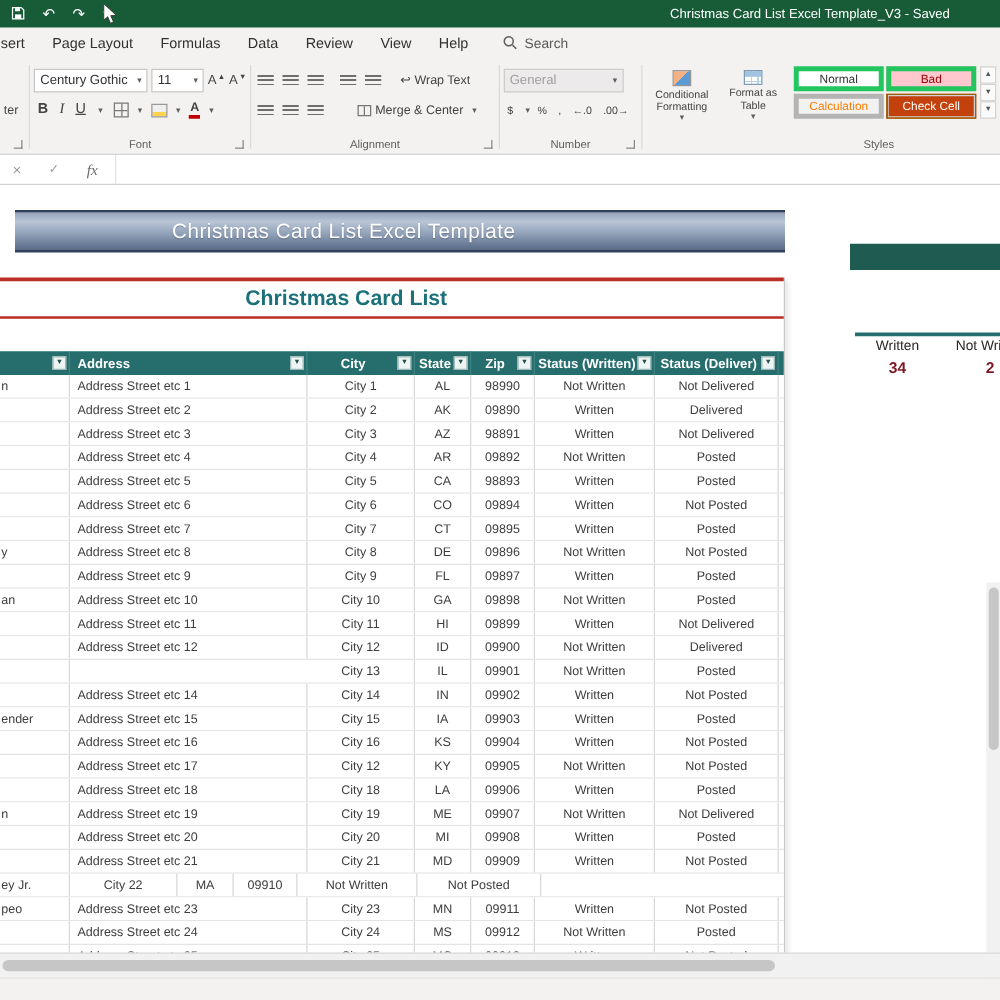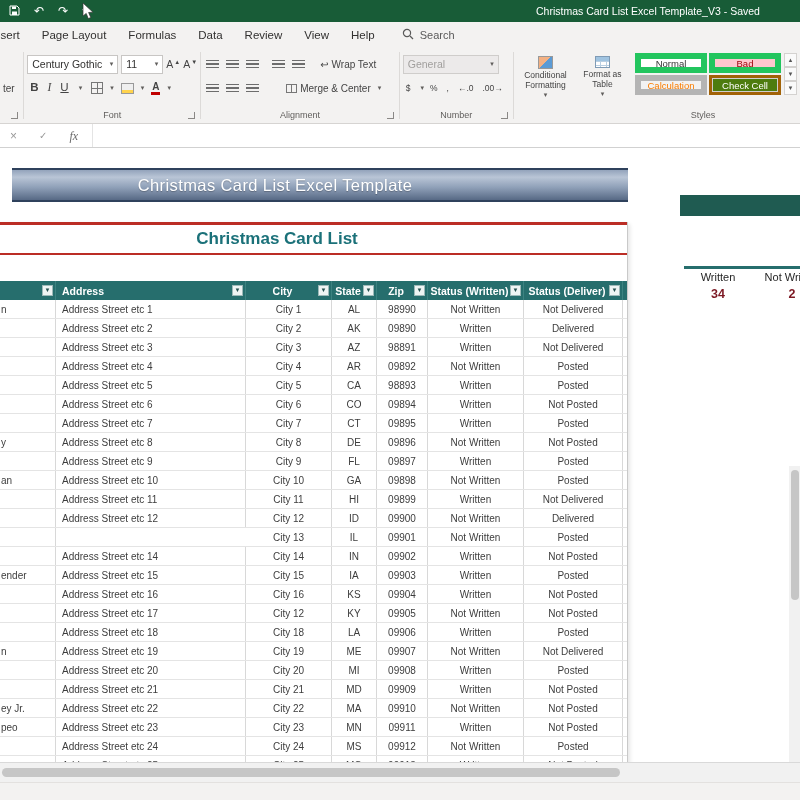--- a/index.html
+++ b/index.html
@@ -43,24 +43,24 @@
   .fillicon{width:13px;height:11px;border:1px solid #999;background:linear-gradient(#efefef 0 6px,#ffd34d 6px)}
   .fontcoloricon{font-size:10px;font-weight:bold;color:#444;border-bottom:3px solid #c00000;line-height:10px;padding:0 1px}
   .mergeicon{width:11px;height:9px;border:1px solid #777;background:linear-gradient(#777,#777) center/1px 100% no-repeat}
   .asize{font-size:10.5px;color:#444;display:flex;align-items:flex-start;line-height:1}
   .asize .sup{font-size:6px;margin-left:1px}
   .bigbtn{width:57px;display:flex;flex-direction:column;align-items:center;font-size:8.5px;color:#444;text-align:center;line-height:1.15;padding-top:3px}
   .cficon{width:15px;height:13px;border:1px solid #999;background:linear-gradient(135deg,#f4b183 0 50%,#5b9bd5 50% 100%);margin-bottom:2px}
   .faticon{width:15px;height:12px;border:1px solid #7f9bb5;background:linear-gradient(#9fc3e0 0 3.5px,transparent 3.5px),repeating-linear-gradient(90deg,transparent 0 4.5px,#b9cfe2 4.5px 5.5px),repeating-linear-gradient(180deg,transparent 0 3.5px,#b9cfe2 3.5px 4.5px);background-color:#fff;margin-bottom:2px}
   .stylesrow{display:flex;align-items:flex-start;padding-top:1px}
   .gallery{display:grid;grid-template-columns:72px 72px;gap:2px;margin-left:4px}
-  .stylecell{height:20px;font-size:9.5px;display:flex;align-items:center;justify-content:center;border:6px solid #22c55e;background:#fff;color:#333;white-space:nowrap;overflow:hidden}
+  .stylecell{height:20px;font-size:9.5px;display:flex;align-items:center;justify-content:center;border:4px solid #22c55e;background:#fff;color:#333;white-space:nowrap;overflow:hidden}
   .style-bad{background:#ffc7ce;color:#9c0006}
   .style-calculation{background:#f2f2f2;color:#fa7d00;border-color:#b4b4b4}
-  .style-check-cell{background:#4d7c0f;color:#fff;border:3px solid #a16207;box-shadow:inset 0 0 0 1px #cfcfcf}
+  .style-check-cell{background:#c2410c;color:#fff;border:1px solid #a16207;box-shadow:inset 0 0 0 1px #cfcfcf}
   .galscroll{width:13px;display:flex;flex-direction:column;margin-left:3px}
   .galscroll span{height:14px;border:1px solid #d4d2d0;background:#fafafa;font-size:6px;color:#555;display:flex;align-items:center;justify-content:center}
 
   
   .formulabar{height:24px;background:#fff;border-bottom:1px solid #d1d1d1;display:flex;align-items:center;font-size:12px;color:#9a9a9a;position:relative}
   .formulabar .fi{margin-left:22px;line-height:1}
   .formulabar .fi.first{margin-left:10px}
   .fx{font-family:"Liberation Serif",serif;font-style:italic;color:#6a6a6a;font-size:12px}
   .fml-input{flex:1;height:100%;margin-left:14px;border-left:1px solid #e4e4e4}
 
@@ -521,21 +521,20 @@
             <div class="td al" style="width: 61px;"></div>
             <div class="td al" style="width: 190px;">Address Street etc 21</div>
             <div class="td ac" style="width: 86px;">City 21</div>
             <div class="td ac" style="width: 45px;">MD</div>
             <div class="td ac" style="width: 51px;">09909</div>
             <div class="td ac" style="width: 96px;">Written</div>
             <div class="td ac" style="width: 99px;">Not Posted</div>
           </div>
           <div class="tr">
             <div class="td al" style="width: 61px;">ey Jr.</div>
-            <div class="td al" style="width: 190px;">Address Street etc 22</div>
             <div class="td ac" style="width: 86px;">City 22</div>
             <div class="td ac" style="width: 45px;">MA</div>
             <div class="td ac" style="width: 51px;">09910</div>
             <div class="td ac" style="width: 96px;">Not Written</div>
             <div class="td ac" style="width: 99px;">Not Posted</div>
           </div>
           <div class="tr">
             <div class="td al" style="width: 61px;">peo</div>
             <div class="td al" style="width: 190px;">Address Street etc 23</div>
             <div class="td ac" style="width: 86px;">City 23</div>

